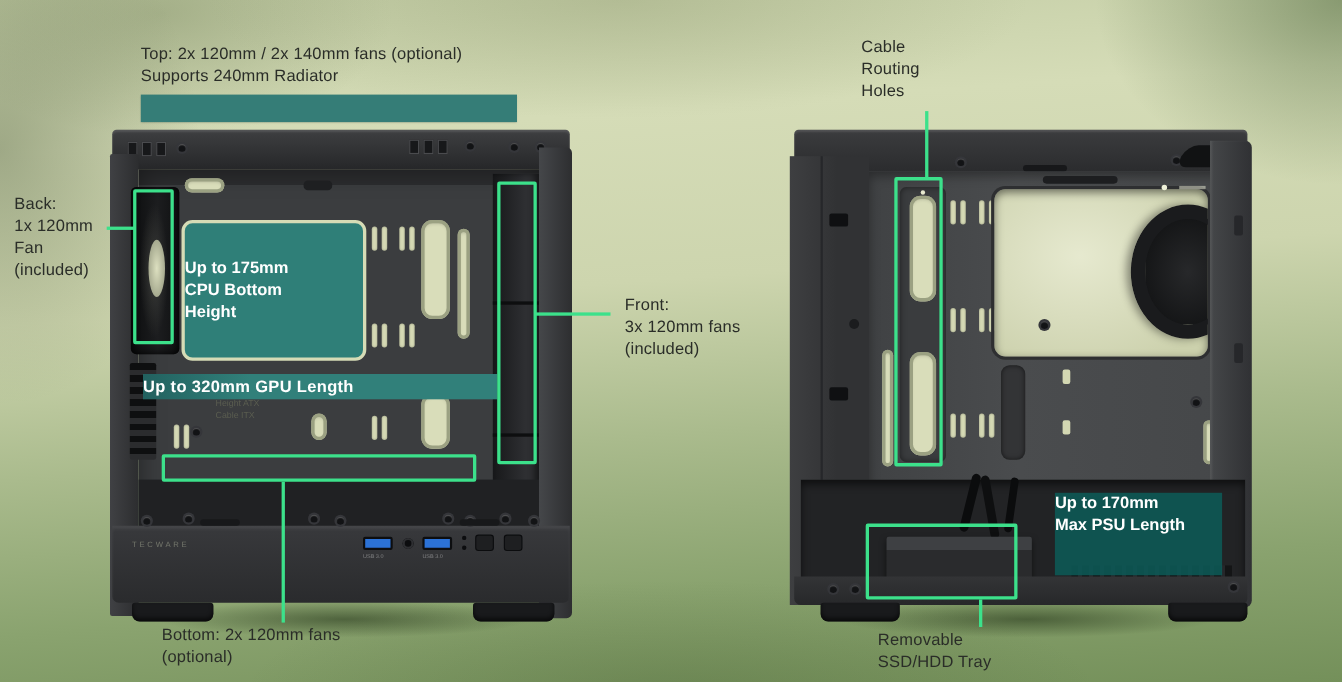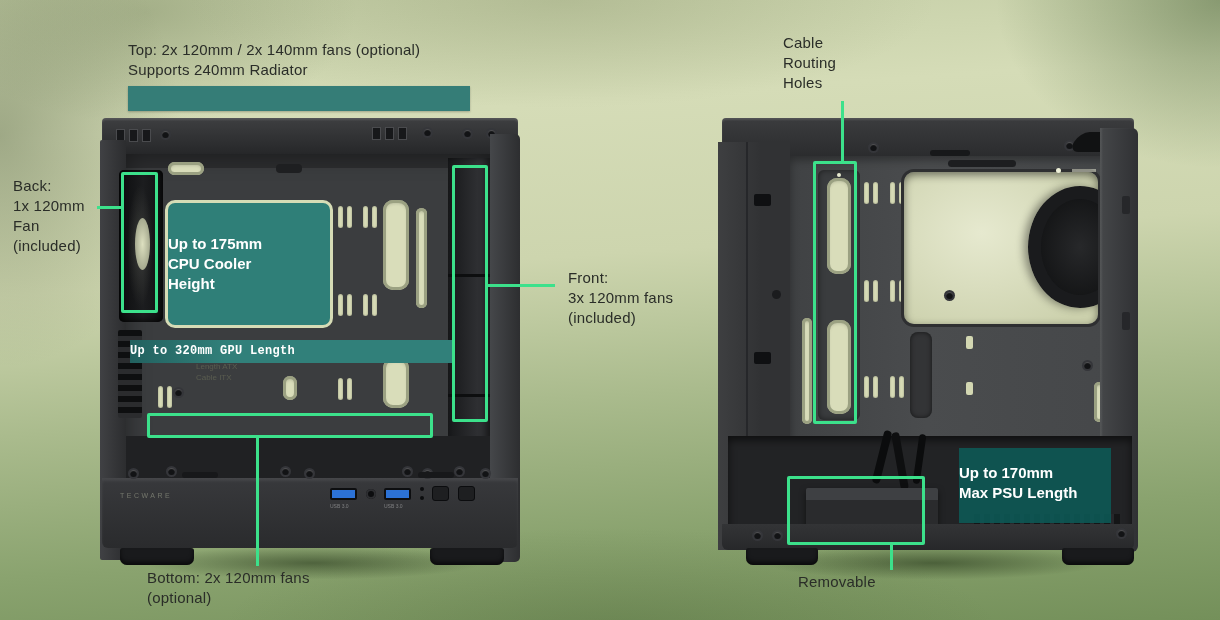--- a/index.html
+++ b/index.html
@@ -76,21 +76,21 @@
       <div class="abs vslot" style="left:41px;top:232px;"></div>
       <div class="abs vslot" style="left:212px;top:224px;"></div>
       <div class="abs vslot" style="left:221px;top:224px;"></div>
 
       <div class="abs grommet" style="left:257px;top:46px;width:26px;height:90px;"></div>
       <div class="abs grommet" style="left:257px;top:204px;width:26px;height:50px;"></div>
       <div class="abs grommet" style="left:290px;top:54px;width:11px;height:100px;"></div>
       <div class="abs grommet" style="left:157px;top:222px;width:14px;height:24px;"></div>
 
       <div class="abs" style="left:70px;top:207px;font-size:8px;line-height:11px;color:#5a5d50;">
-        <div>Length ATX</div>
+        <div>Height ATX</div>
         <div>Cable ITX</div>
       </div>
 
       <div class="abs dashvent" style="left:26px;top:288px;width:332px;"></div>
       <div class="abs" style="left:10px;top:296px;width:348px;height:18px;background:repeating-linear-gradient(90deg,#1b1c1e 0 5px,#26272a 5px 8px);"></div>
     </div>
 
     <div class="abs" style="left:18px;top:212px;width:24px;height:88px;background:repeating-linear-gradient(180deg,#0e0f10 0 6px,#2b2c2e 6px 11px);border-radius:2px;"></div>
 
     <div class="abs" style="left:19px;top:52px;width:44px;height:152px;background:linear-gradient(90deg,#0c0d0e,#1c1d1f 55%,#101112);border-radius:5px;box-shadow:inset 0 0 8px #000;">
@@ -210,29 +210,29 @@
       <div class="abs screw" style="left:396px;top:6px;"></div>
     </div>
     <div class="abs foot" style="left:28px;top:432px;width:72px;"></div>
     <div class="abs foot" style="left:344px;top:432px;width:72px;"></div>
   </div>
 
   <div class="abs" style="left:128px;top:86px;width:342px;height:25px;background:#357d77;box-shadow:0 1px 2px rgba(0,0,0,.25);"></div>
 
   <div class="abs ctr" style="left:165px;top:200px;width:168px;height:128px;background:#2f7f78;border:3px solid #d6dcb6;border-radius:10px;padding-top:31px;">
     <div class="wtext" style="font-size:15px;line-height:20px;">Up to 175mm</div>
-    <div class="wtext" style="font-size:15px;line-height:20px;">CPU Cooler</div>
+    <div class="wtext" style="font-size:15px;line-height:20px;">CPU Bottom</div>
     <div class="wtext" style="font-size:15px;line-height:20px;">Height</div>
   </div>
 
   <div class="abs ctr" style="left:130px;top:340px;width:322px;height:23px;background:linear-gradient(90deg,#22615f,#31807a 30%);">
-    <span class="wtext" style="font-size:12px;line-height:23px;letter-spacing:.3px;font-family:Liberation Mono, monospace;">Up to 320mm GPU Length</span>
-  </div>
-
-  <div class="abs ctr" style="left:959px;top:448px;width:152px;height:75px;background:rgba(13,90,86,.88);padding-top:15px;">
+    <span class="wtext" style="font-size:15px;line-height:23px;letter-spacing:.3px;">Up to 320mm GPU Length</span>
+  </div>
+
+  <div class="abs ctr" style="left:959px;top:448px;width:152px;height:75px;background:rgba(13,90,86,.88);">
     <div class="wtext" style="font-size:15px;line-height:20px;">Up to 170mm</div>
     <div class="wtext" style="font-size:15px;line-height:20px;">Max PSU Length</div>
   </div>
 
   <div class="abs greenbox" style="left:121px;top:172px;width:37px;height:141px;"></div>
   <div class="abs gline" style="left:97px;top:206px;width:26px;height:3px;"></div>
 
   <div class="abs greenbox" style="left:452px;top:165px;width:36px;height:257px;"></div>
   <div class="abs gline" style="left:487px;top:284px;width:68px;height:3px;"></div>
 
@@ -269,15 +269,16 @@
   </div>
 
   <div class="abs lbl ctr" style="left:783px;top:33px;width:120px;line-height:20px;">
     <div>Cable</div>
     <div>Routing</div>
     <div>Holes</div>
   </div>
 
   <div class="abs lbl ctr" style="left:798px;top:572px;width:160px;">
     <div>Removable</div>
+    <div>SSD/HDD Tray</div>
   </div>
 
 </div>
 
 </body></html>

